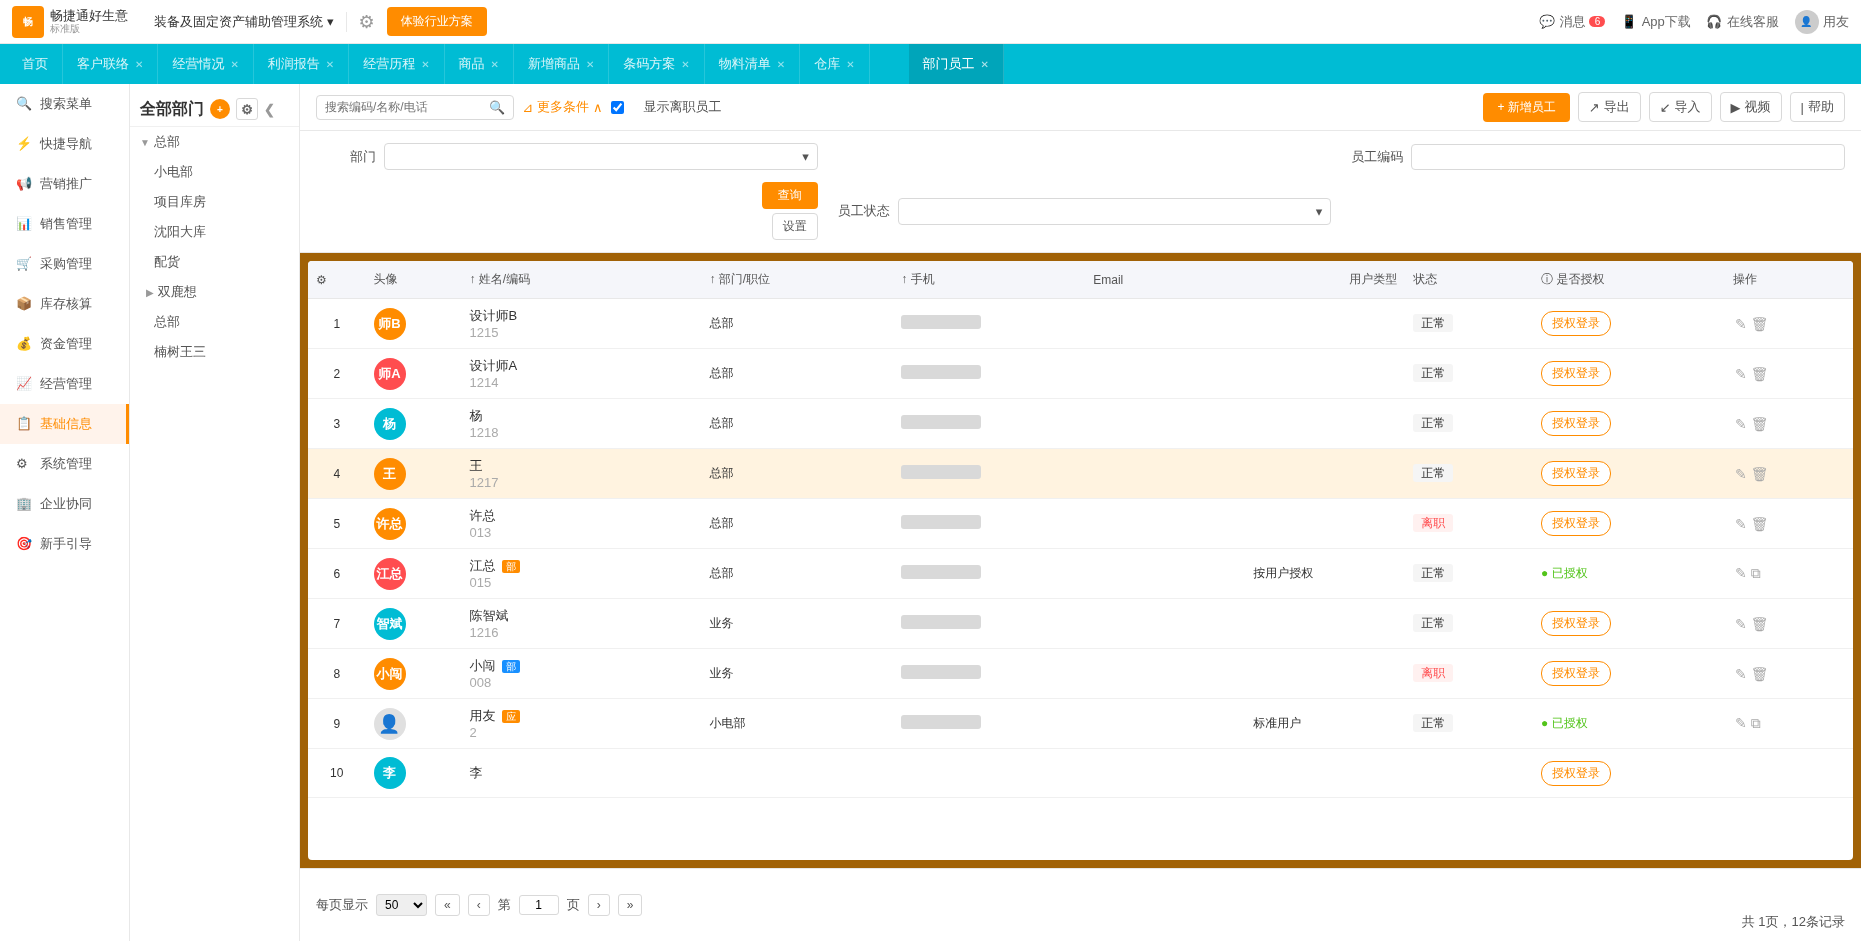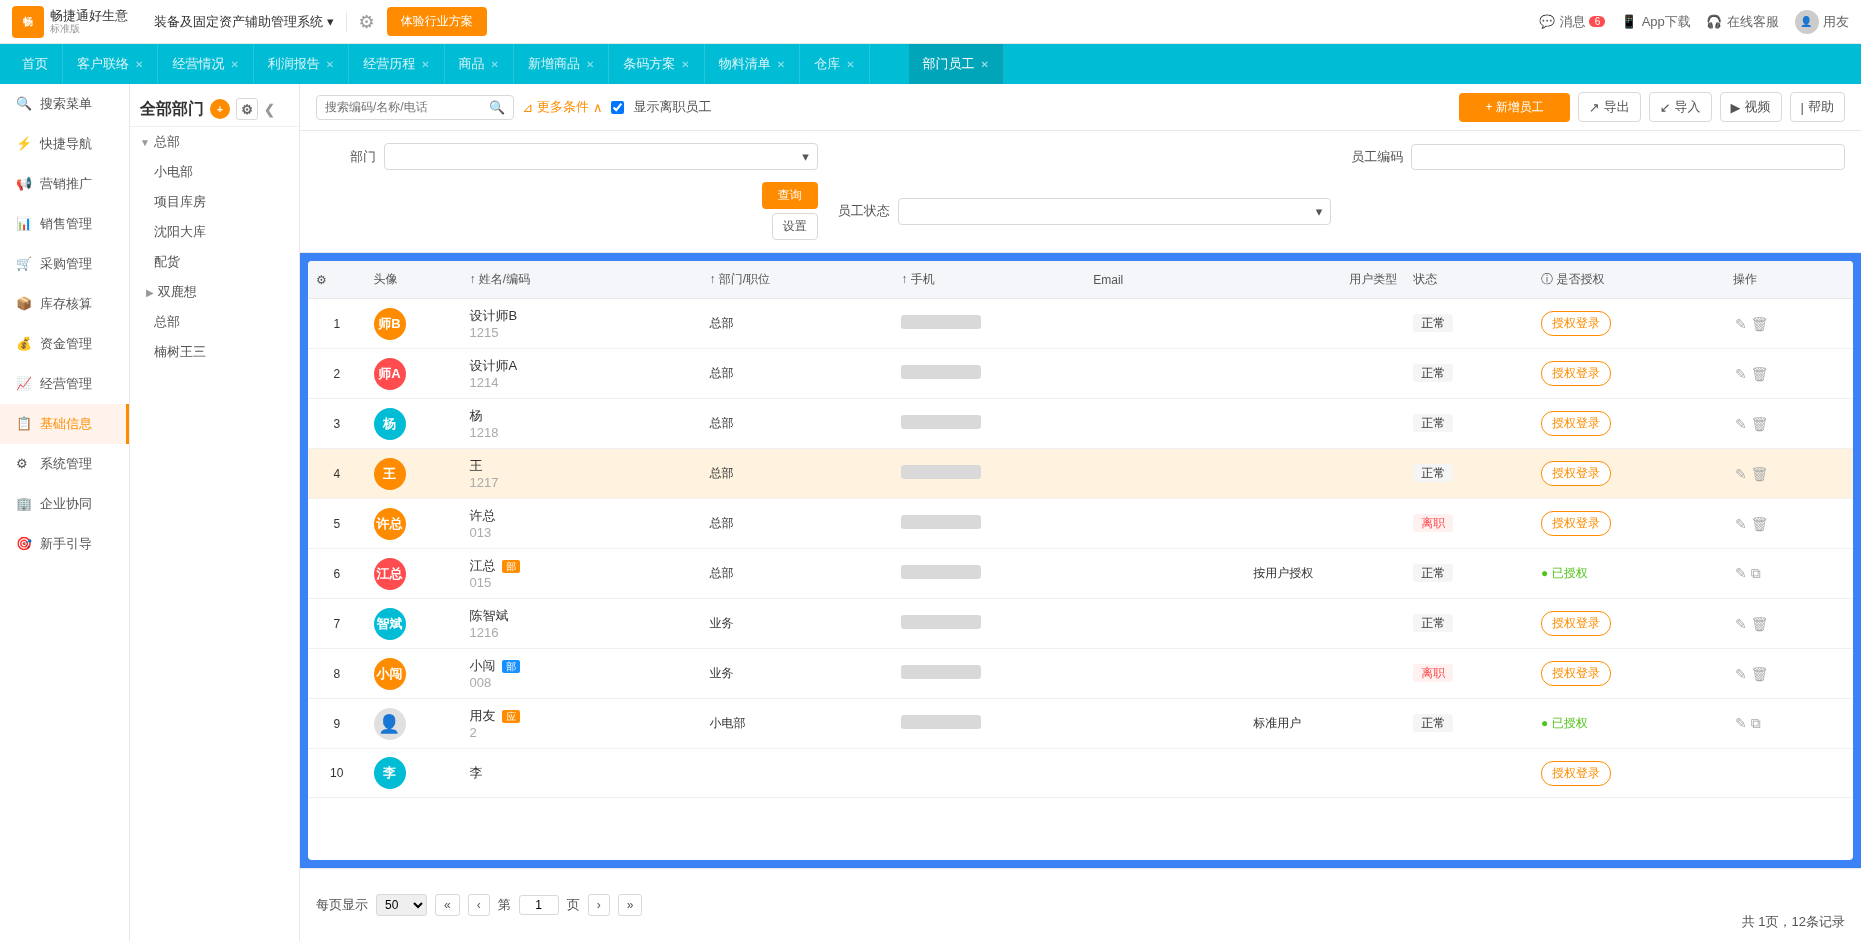--- a/index.html
+++ b/index.html
@@ -30,30 +30,30 @@
     .content { flex: 1; display: flex; overflow: hidden; }
 
     
     .dept-tree { width: 170px; background: #fff; border-right: 1px solid #e8e8e8; overflow-y: auto; padding: 8px 0; }
     .dept-tree-header { display: flex; align-items: center; padding: 6px 10px; gap: 6px; font-weight: bold; color: #333; border-bottom: 1px solid #f0f0f0; }
     .dept-tree-header .icon-btn { width: 20px; height: 20px; border-radius: 50%; background: #ff8c00; color: white; display: flex; align-items: center; justify-content: center; font-size: 10px; cursor: pointer; }
     .dept-item { padding: 6px 10px; cursor: pointer; color: #555; font-size: 13px; display: flex; align-items: center; gap: 4px; }
     .collapse-icon { font-size: 10px; color: #999; }
 
     
-    .main-content { flex: 1; display: flex; flex-direction: column; overflow: hidden; background: #3b82f6; }
+    .main-content { flex: 1; display: flex; flex-direction: column; overflow: hidden; background: #a16207; }
 
     
     .toolbar { background: #fff; padding: 8px 16px; display: flex; align-items: center; gap: 8px; border-bottom: 1px solid #e8e8e8; }
     .search-input-wrap { display: flex; align-items: center; border: 1px solid #d9d9d9; border-radius: 4px; padding: 4px 8px; gap: 4px; background: #fff; }
     .search-input-wrap input { border: none; outline: none; font-size: 12px; width: 160px; }
     .filter-btn { display: flex; align-items: center; gap: 4px; color: #ff8c00; cursor: pointer; font-size: 12px; }
-    .checkbox-label { display: flex; align-items: center; gap: 10px; color: #555; font-size: 12px; cursor: pointer; }
+    .checkbox-label { display: flex; align-items: center; gap: 20px; color: #555; font-size: 12px; cursor: pointer; }
     .toolbar-right { margin-left: auto; display: flex; align-items: center; gap: 8px; }
-    .btn-primary { background: #ff8c00; color: white; border: none; padding: 6px 26px; border-radius: 4px; cursor: pointer; font-size: 12px; display: flex; align-items: center; gap: 4px; }
+    .btn-primary { background: #ff8c00; color: white; border: none; padding: 6px 14px; border-radius: 4px; cursor: pointer; font-size: 12px; display: flex; align-items: center; gap: 4px; }
     .btn-default { border: 1px solid #d9d9d9; background: #fff; color: #555; padding: 5px 10px; border-radius: 4px; cursor: pointer; font-size: 12px; display: flex; align-items: center; gap: 4px; }
 
     
     .filter-panel { background: #fff; padding: 12px 16px; border-bottom: 1px solid #e8e8e8; display: grid; grid-template-columns: 1fr 1fr 1fr; gap: 12px; align-items: center; }
     .filter-row { display: flex; align-items: center; gap: 8px; }
     .filter-label { color: #555; font-size: 13px; white-space: nowrap; min-width: 60px; text-align: right; }
     .filter-select { flex: 1; border: 1px solid #d9d9d9; border-radius: 4px; padding: 5px 8px; font-size: 12px; color: #555; display: flex; align-items: center; justify-content: space-between; cursor: pointer; background: #fff; }
     .filter-input { flex: 1; border: 1px solid #d9d9d9; border-radius: 4px; padding: 5px 8px; font-size: 12px; outline: none; }
     .btn-query { background: #ff8c00; color: white; border: none; padding: 5px 16px; border-radius: 4px; cursor: pointer; font-size: 12px; }
     .btn-setting { border: 1px solid #d9d9d9; background: #fff; color: #555; padding: 4px 10px; border-radius: 4px; cursor: pointer; font-size: 12px; }

